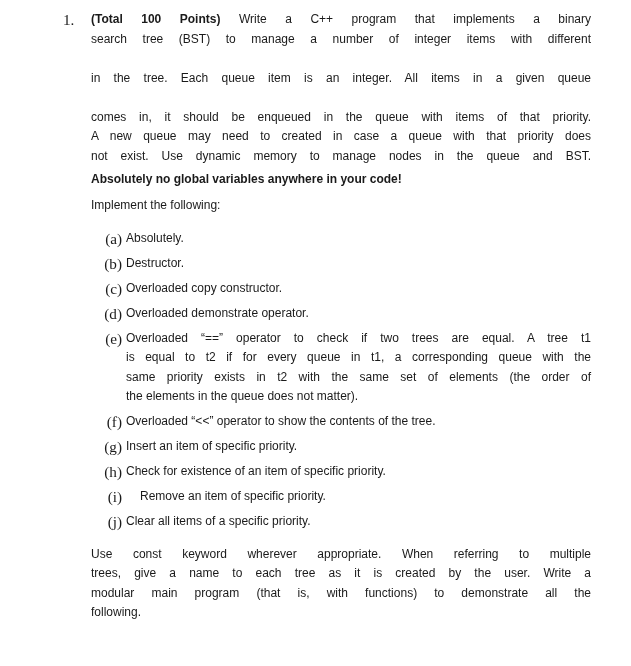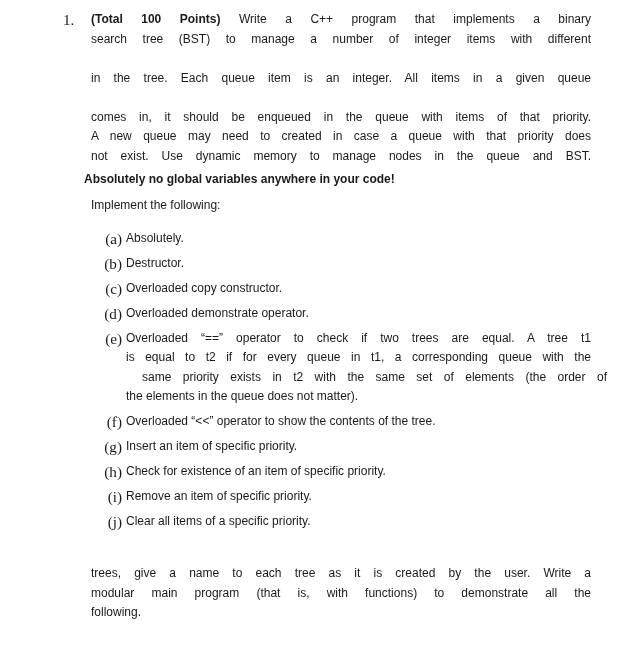--- a/index.html
+++ b/index.html
@@ -26,21 +26,21 @@
 
   <span class="num" style="top:10px;">1.</span>
 
   <div class="line just" style="left:91px; top:10px; width:500px;"><b>(Total 100 Points)</b><span> Write a C++ program that implements a binary</span></div>
   <div class="line just" style="left:91px; top:30px; width:500px;">search tree (BST) to manage a number of integer items with different</div>
   <div class="line just" style="left:91px; top:69px; width:500px;">in the tree. Each queue item is an integer. All items in a given queue</div>
   <div class="line just" style="left:91px; top:108px; width:500px;">comes in, it should be enqueued in the queue with items of that priority.</div>
   <div class="line just" style="left:91px; top:127px; width:500px;">A new queue may need to created in case a queue with that priority does</div>
   <div class="line just" style="left:91px; top:147px; width:500px;">not exist. Use dynamic memory to manage nodes in the queue and BST.</div>
 
-  <div class="line" style="left:84px; top:170px; font-weight:bold;">Absolutely no global variables anywhere in your code!</div>
+  <div class="line" style="left:91px; top:170px; font-weight:bold;">Absolutely no global variables anywhere in your code!</div>
   <div class="line" style="left:91px; top:196px;">Implement the following:</div>
 
   <div>
     <div>
       <span class="label" style="left:92px; top:229px;">(a)</span>
       <span class="line" style="left:126px; top:229px;">Absolutely.</span>
     </div>
     <div>
       <span class="label" style="left:92px; top:254px;">(b)</span>
       <span class="line" style="left:126px; top:254px;">Destructor.</span>
@@ -50,42 +50,43 @@
       <span class="line" style="left:126px; top:279px;">Overloaded copy constructor.</span>
     </div>
     <div>
       <span class="label" style="left:92px; top:304px;">(d)</span>
       <span class="line" style="left:126px; top:304px;">Overloaded demonstrate operator.</span>
     </div>
     <div>
       <span class="label" style="left:92px; top:329px;">(e)</span>
       <span class="line just" style="left:126px; top:329px; width:465px;">Overloaded “==” operator to check if two trees are equal. A tree t1</span>
       <span class="line just" style="left:126px; top:348px; width:465px;">is equal to t2 if for every queue in t1, a corresponding queue with the</span>
-      <span class="line just" style="left:142px; top:368px; width:465px;">same priority exists in t2 with the same set of elements (the order of</span>
+      <span class="line just" style="left:126px; top:368px; width:465px;">same priority exists in t2 with the same set of elements (the order of</span>
       <span class="line" style="left:126px; top:387px;">the elements in the queue does not matter).</span>
     </div>
     <div>
       <span class="label" style="left:92px; top:412px;">(f)</span>
       <span class="line" style="left:126px; top:412px;">Overloaded “&lt;&lt;” operator to show the contents of the tree.</span>
     </div>
     <div>
       <span class="label" style="left:92px; top:437px;">(g)</span>
       <span class="line" style="left:126px; top:437px;">Insert an item of specific priority.</span>
     </div>
     <div>
       <span class="label" style="left:92px; top:462px;">(h)</span>
       <span class="line" style="left:126px; top:462px;">Check for existence of an item of specific priority.</span>
     </div>
     <div>
       <span class="label" style="left:92px; top:487px;">(i)</span>
-      <span class="line" style="left:126px; top:487px;">Remove an item of specific priority.</span>
+      <span class="line" style="left:140px; top:487px;">Remove an item of specific priority.</span>
     </div>
     <div>
       <span class="label" style="left:92px; top:512px;">(j)</span>
       <span class="line" style="left:126px; top:512px;">Clear all items of a specific priority.</span>
     </div>
   </div>
 
+  <div class="line just" style="left:91px; top:545px; width:500px;">Use const keyword wherever appropriate. When referring to multiple</div>
   <div class="line just" style="left:91px; top:564px; width:500px;">trees, give a name to each tree as it is created by the user. Write a</div>
   <div class="line just" style="left:91px; top:584px; width:500px;">modular main program (that is, with functions) to demonstrate all the</div>
   <div class="line" style="left:91px; top:603px;">following.</div>
 
 </div>
 
 </body></html>

